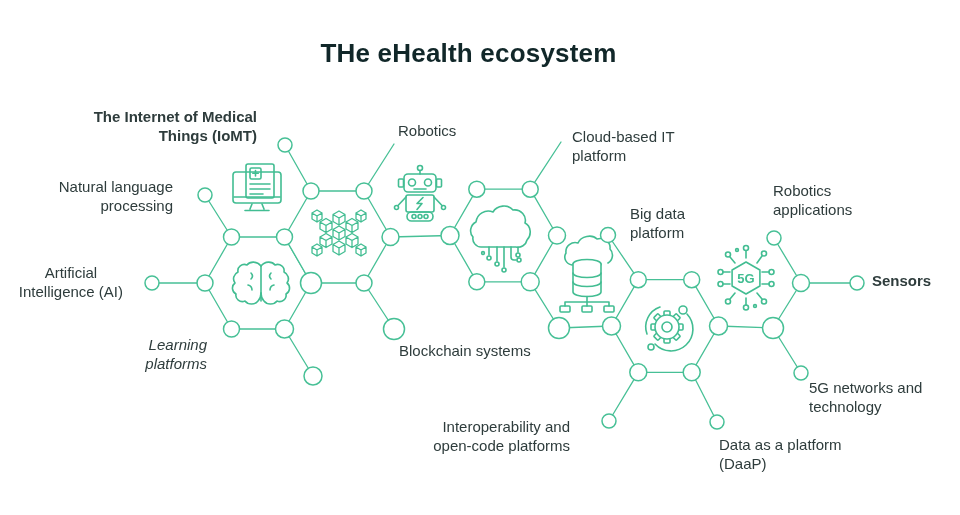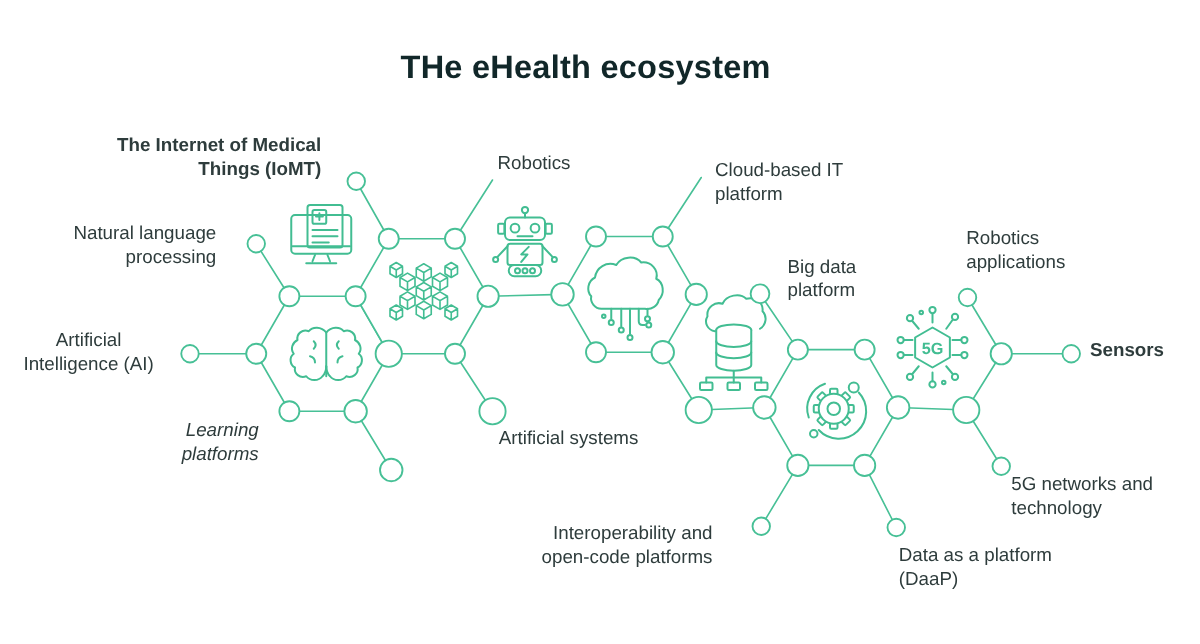--- a/index.html
+++ b/index.html
@@ -250,21 +250,21 @@
 
   <div class="label r p-iomt">The Internet of Medical
 Things (IoMT)</div>
   <div class="label r p-nlp">Natural language
 processing</div>
   <div class="label r p-ai">Artificial
 Intelligence (AI)</div>
   <div class="label r p-learning">Learning
 platforms</div>
   <div class="label l p-robotics">Robotics</div>
-  <div class="label l p-blockchain">Artificial systems</div>
+  <div class="label l p-blockchain">Blockchain systems</div>
   <div class="label l p-cloud">Cloud-based IT
 platform</div>
   <div class="label l p-bigdata">Big data
 platform</div>
   <div class="label l p-business">Robotics
 applications</div>
   <div class="label l p-sensors">Sensors</div>
   <div class="label l p-networks5g">5G networks and
 technology</div>
   <div class="label l p-daap">Data as a platform

